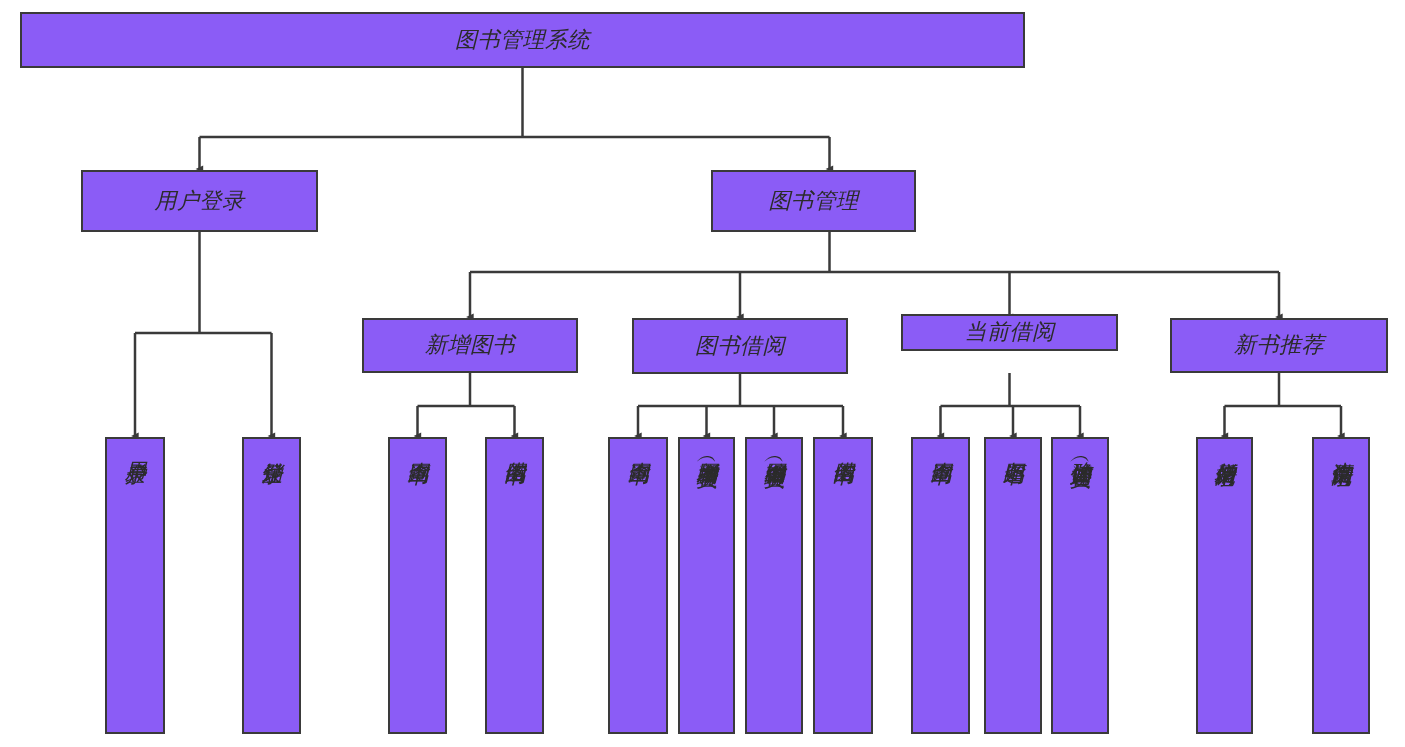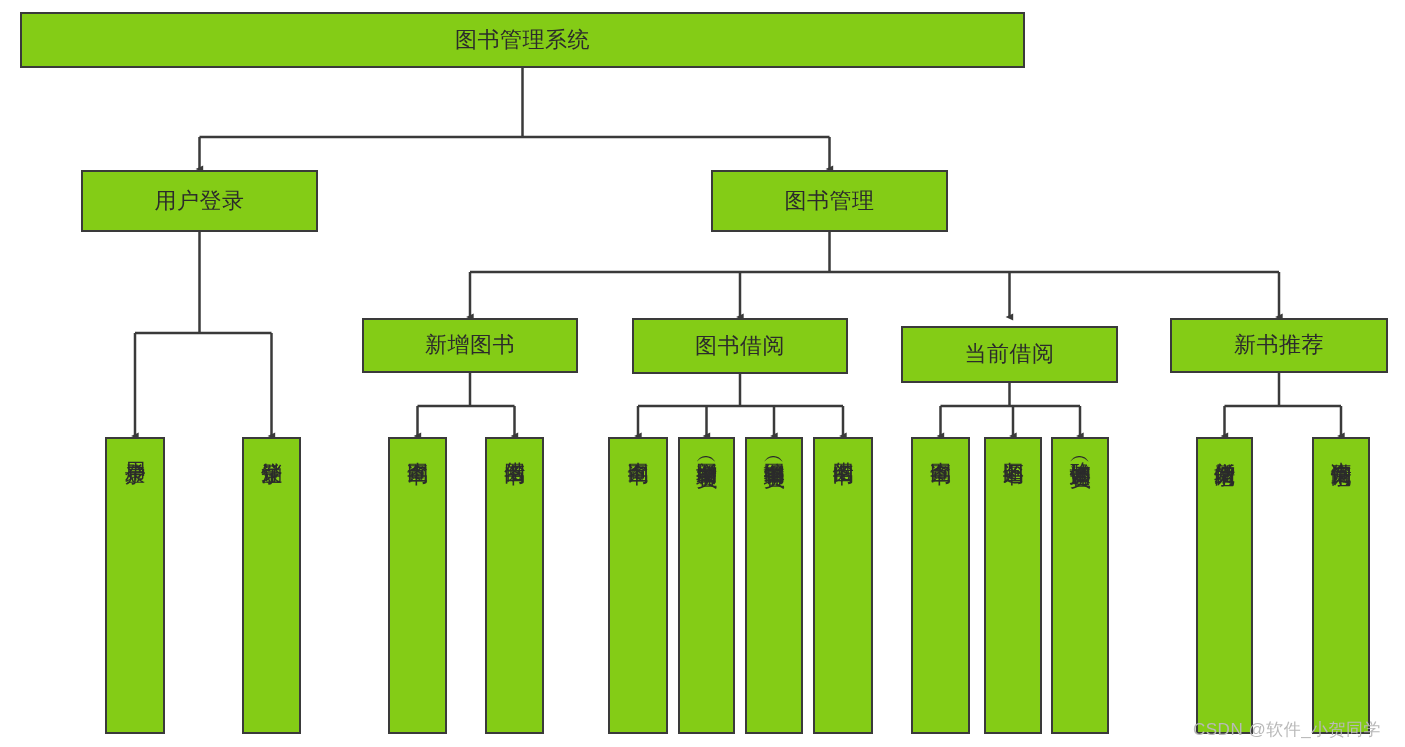--- a/index.html
+++ b/index.html
@@ -20,26 +20,27 @@
   svg.flow-layer {
     position: absolute;
     left: 0;
     top: 0;
     width: 1405px;
     height: 747px;
   }
   .node-box {
     position: absolute;
     box-sizing: border-box;
-    background: #84cc16;
+    background: #8b5cf6;
     border: 2px solid #3a3a3a;
     display: flex;
     align-items: center;
     justify-content: center;
     overflow: hidden;
+    font-style: italic;
   }
   .node-box.horizontal {
     padding: 2px 6px;
   }
   .node-label-h {
     font-size: 22px;
     line-height: 1.2;
     color: #2b2b2b;
     white-space: nowrap;
     letter-spacing: 0.5px;
@@ -114,30 +115,30 @@
         <line x1="1341" y1="406" x2="1341" y2="436" stroke="#3a3a3a" stroke-width="2.5" marker-end="url(#arrowhead)"></line>
       </g>
   </svg>
   <div id="node-layer">
       <div class="node-box horizontal" style="left: 20px; top: 12px; width: 1005px; height: 56px;">
         <span class="node-label-h">图书管理系统</span>
       </div>
       <div class="node-box horizontal" style="left: 81px; top: 170px; width: 237px; height: 62px;">
         <span class="node-label-h">用户登录</span>
       </div>
-      <div class="node-box horizontal" style="left: 711px; top: 170px; width: 237px; height: 62px;">
+      <div class="node-box horizontal" style="left: 711px; top: 170px; width: 205px; height: 62px;">
         <span class="node-label-h">图书管理</span>
       </div>
       <div class="node-box horizontal" style="left: 362px; top: 318px; width: 216px; height: 55px;">
         <span class="node-label-h">新增图书</span>
       </div>
       <div class="node-box horizontal" style="left: 632px; top: 318px; width: 216px; height: 56px;">
         <span class="node-label-h">图书借阅</span>
       </div>
-      <div class="node-box horizontal" style="left: 901px; top: 326px; width: 217px; height: 57px;">
+      <div class="node-box horizontal" style="left: 901px; top: 314px; width: 217px; height: 37px;">
         <span class="node-label-h">当前借阅</span>
       </div>
       <div class="node-box horizontal" style="left: 1170px; top: 318px; width: 218px; height: 55px;">
         <span class="node-label-h">新书推荐</span>
       </div>
       <div class="node-box vertical" style="left: 105px; top: 437px; width: 60px; height: 297px;">
         <span class="node-label-v">用户登录</span>
       </div>
       <div class="node-box vertical" style="left: 242px; top: 437px; width: 59px; height: 297px;">
         <span class="node-label-v">注销登录</span>
@@ -169,14 +170,13 @@
       <div class="node-box vertical" style="left: 1051px; top: 437px; width: 58px; height: 297px;">
         <span class="node-label-v">确认归还（管理员）</span>
       </div>
       <div class="node-box vertical" style="left: 1196px; top: 437px; width: 57px; height: 297px;">
         <span class="node-label-v">新增借阅记录</span>
       </div>
       <div class="node-box vertical" style="left: 1312px; top: 437px; width: 58px; height: 297px;">
         <span class="node-label-v">查询借阅记录</span>
       </div>
     </div>
-  <div class="watermark" style="left: 1193px; top: 718px;">CSDN @软件_小贺同学</div>
 </div>
 
 </body></html>

